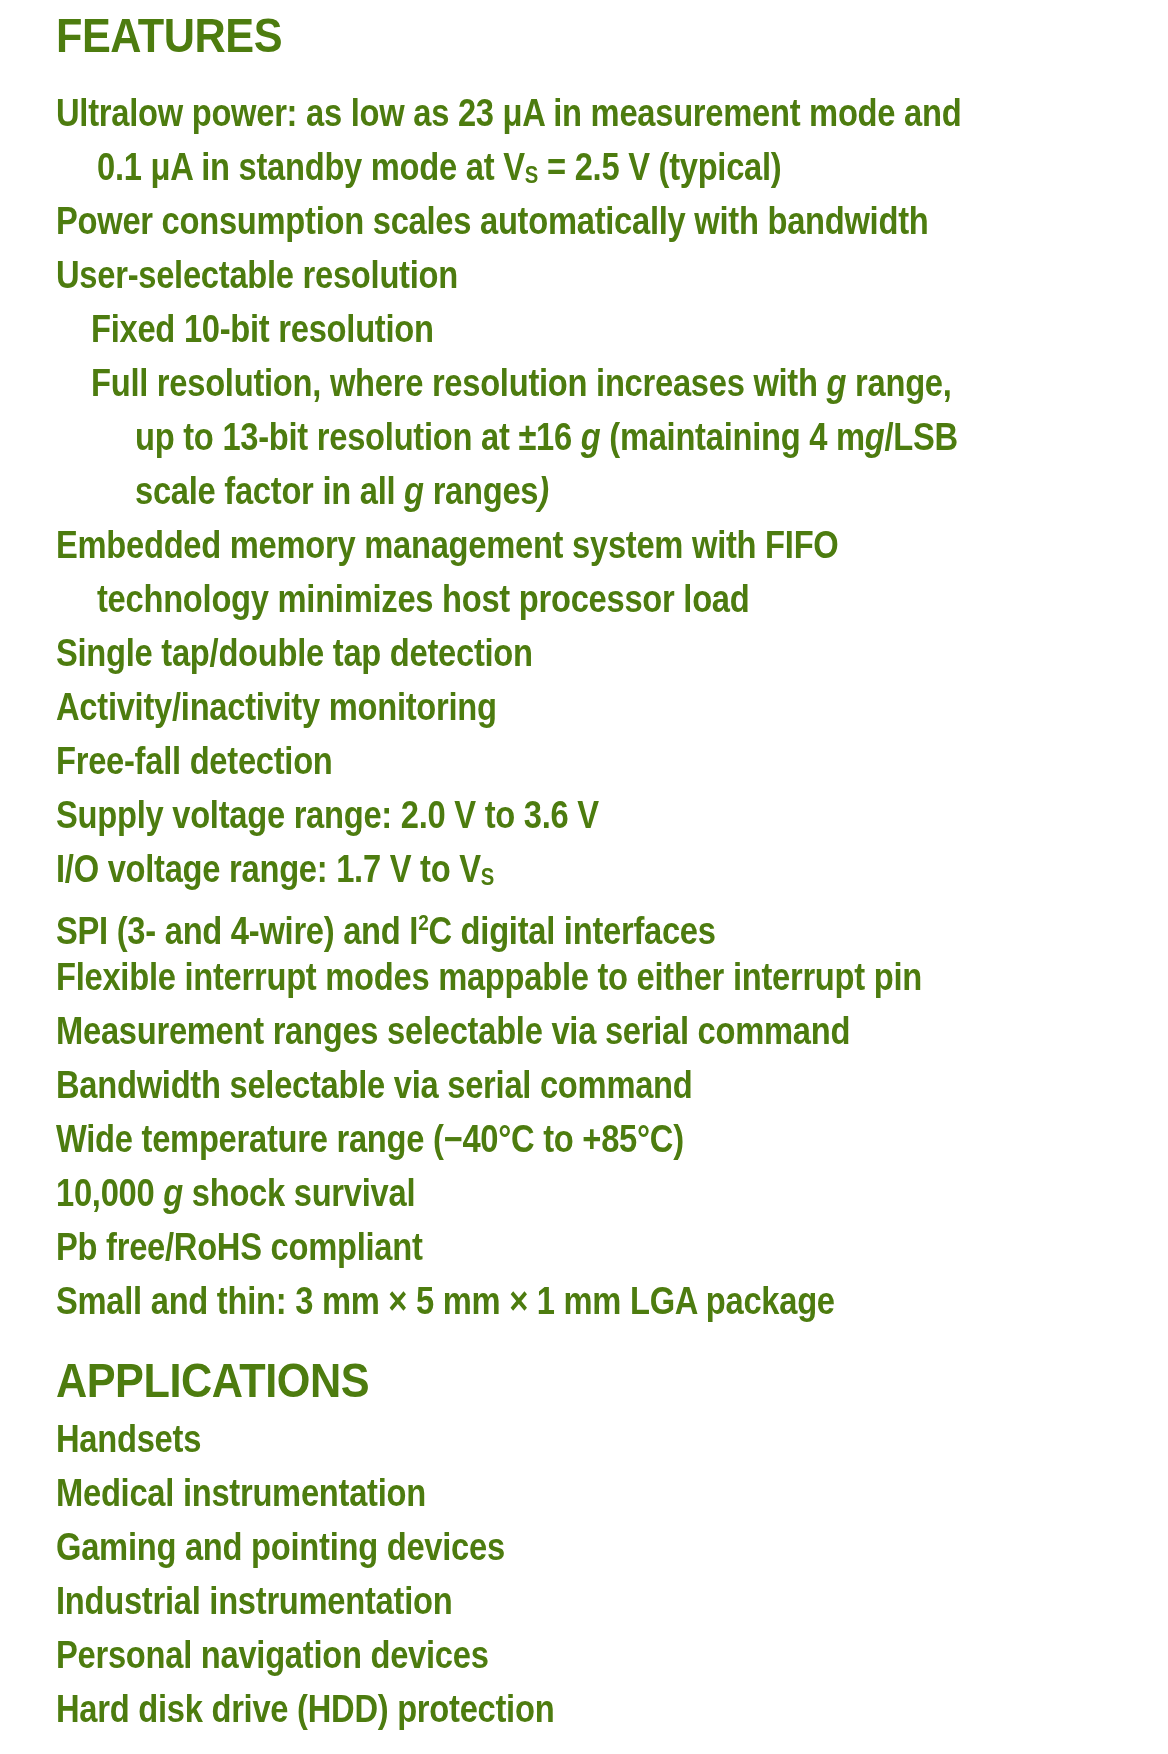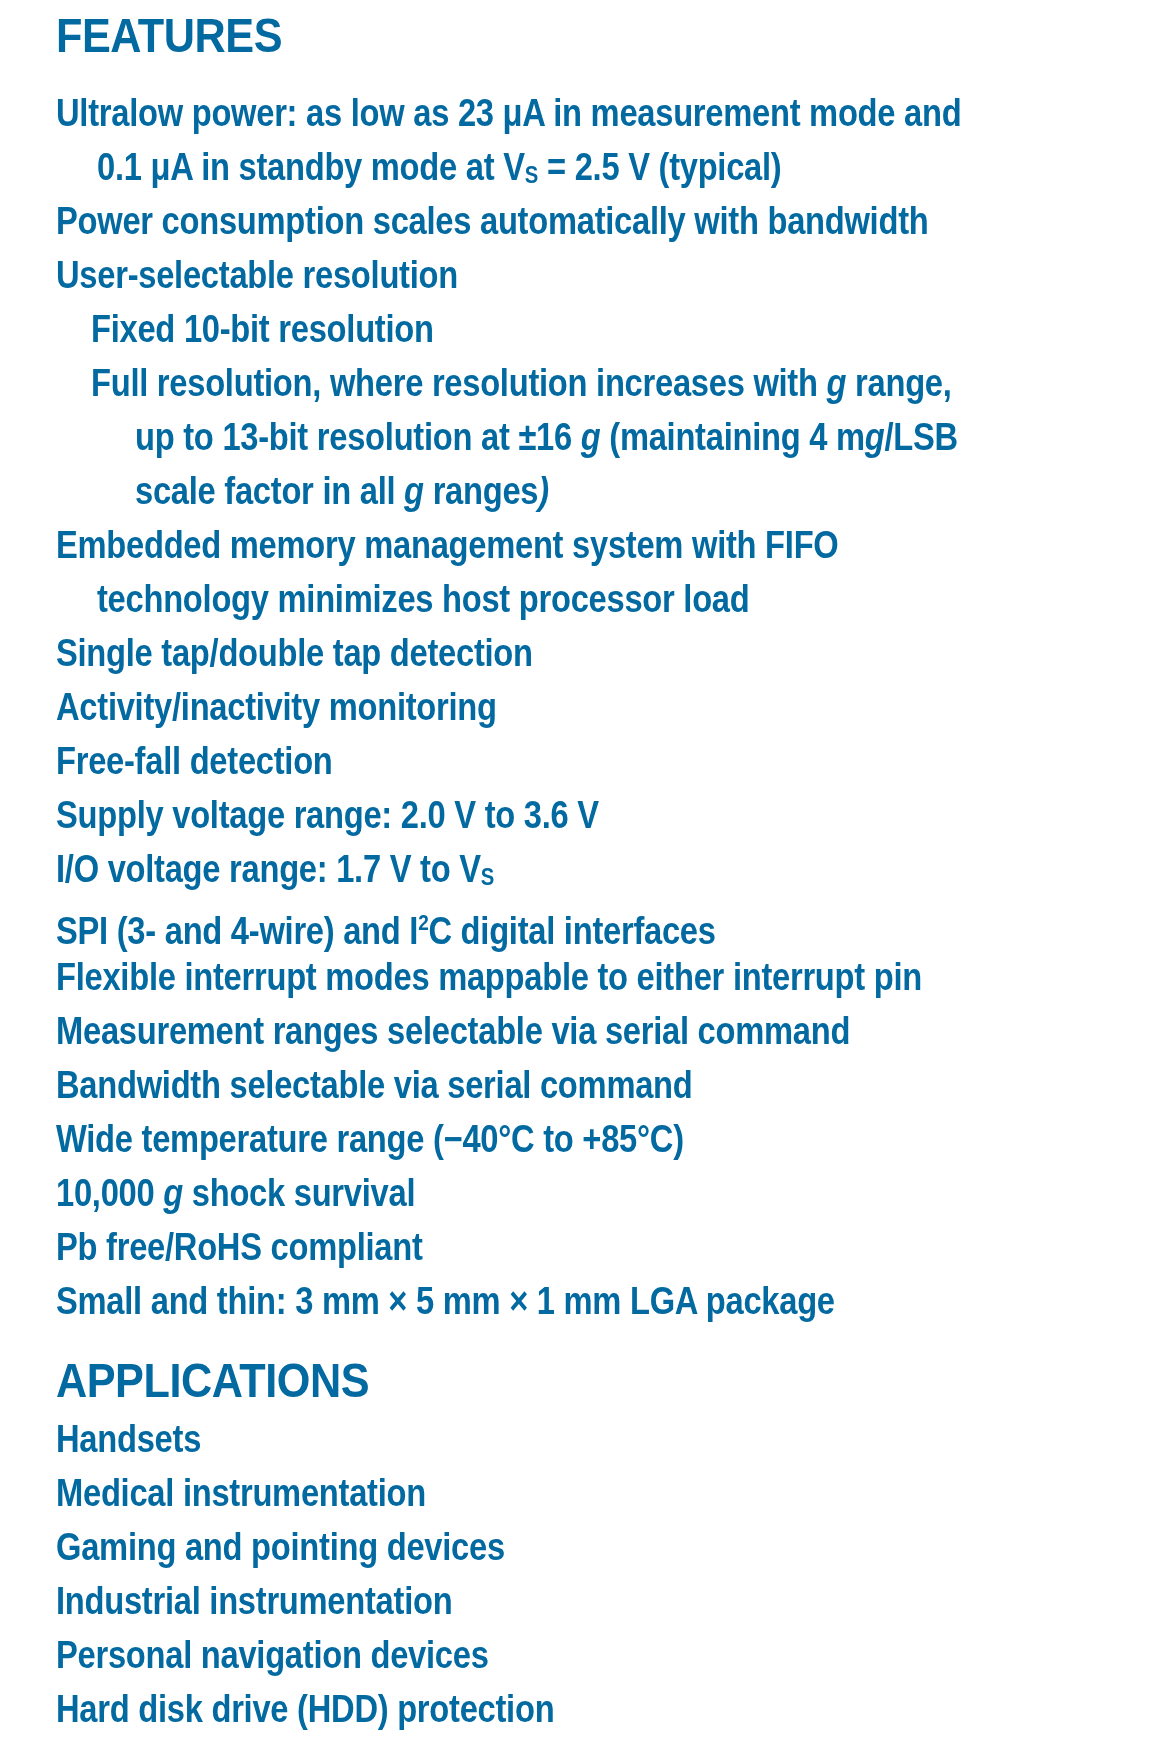--- a/index.html
+++ b/index.html
@@ -1,17 +1,17 @@
 <!DOCTYPE html>
 <html><head>
 <meta charset="utf-8">
 <style>
   html, body { margin: 0; padding: 0; background: #ffffff; }
   body { width: 1168px; height: 1754px; position: relative; overflow: hidden; }
-  .page { position: absolute; left: 0; top: 0; width: 1168px; height: 1458px; color: #0369a1;
+  .page { position: absolute; left: 0; top: 0; width: 1168px; height: 1458px; color: #4d7c0f;
           font-family: "Liberation Sans", sans-serif; font-weight: bold; }
   .heading { position: absolute; left: 56px; font-size: 48px; line-height: 48px; white-space: nowrap;
              transform-origin: left bottom; transform: scaleX(0.9); letter-spacing: -0.5px; }
   .line { position: absolute; white-space: nowrap; font-size: 38px; line-height: 38px;
           transform-origin: left bottom; transform: scaleX(0.86); letter-spacing: -0.3px; }
   .l0 { left: 56px; }
   .l1 { left: 97px; }
   .s0 { left: 91px; }
   .s1 { left: 135px; }
   .i { font-style: italic; }

